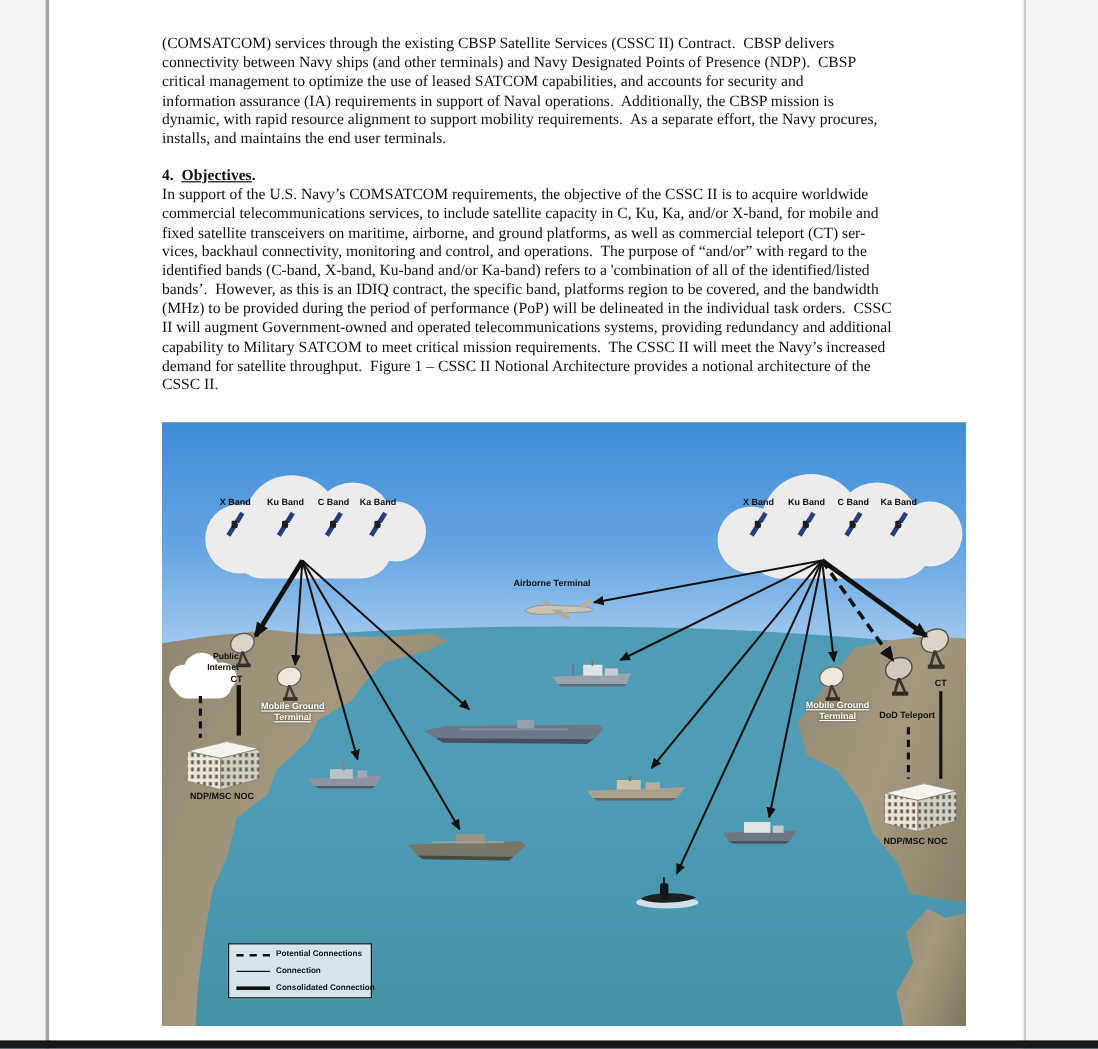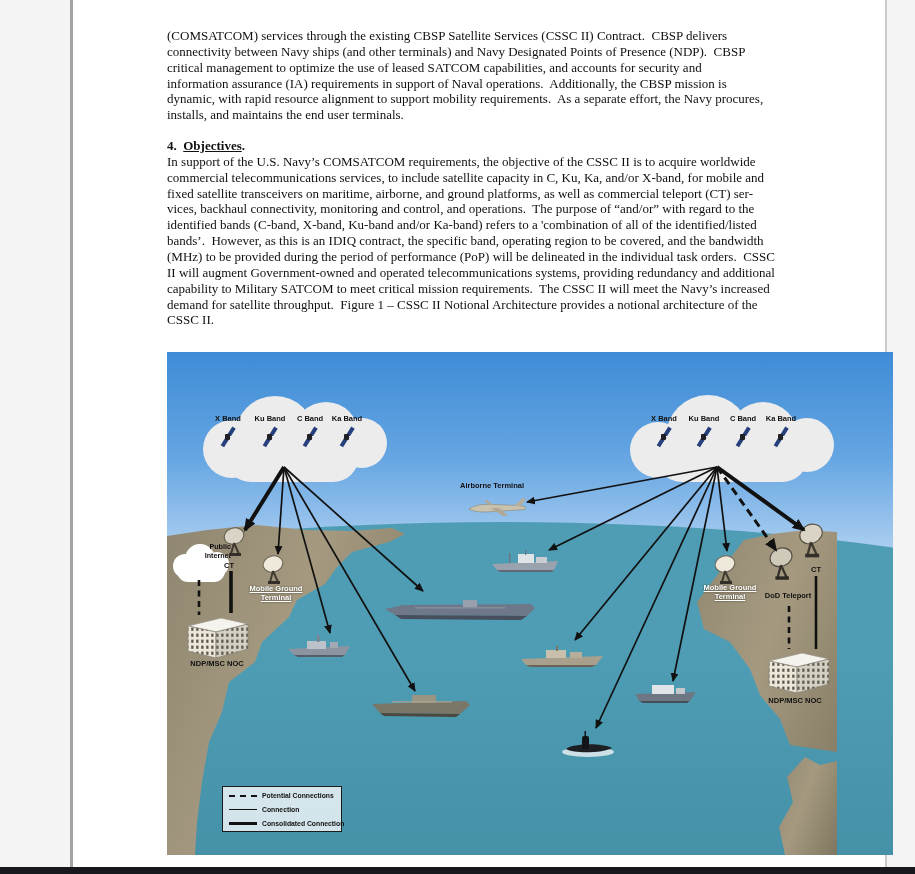--- a/index.html
+++ b/index.html
@@ -7,38 +7,37 @@
     width:915px;height:874px;position:relative;overflow:hidden;
     background:#f4f4f5;
     font-family:"Liberation Sans", sans-serif;
   }
   
   .page{
     position:absolute;left:38px;top:0;width:817px;height:874px;
     background:#ffffff;
     border-left:3px solid #a3a3a3;border-right:2px solid #c9c9c9;
     box-sizing:border-box;
-    margin-left:32px;
   }
   .bottom-bar{
     position:absolute;left:0;top:867px;width:915px;height:7px;
     background:#17171e;z-index:60;
   }
   
   .textblock{
     position:absolute;left:94px;top:28px;width:662px;
     font-family:"Liberation Serif","DejaVu Serif",serif;
     font-size:13px;line-height:15.85px;color:#101010;
   }
   .tline{white-space:pre;}
   .heading{margin-top:15px;font-weight:bold;white-space:pre;}
   .heading .u{text-decoration:underline;}
   
   .figure{
-    position:absolute;left:94px;top:352px;width:726px;height:503px;
+    position:absolute;left:94px;top:352px;width:670px;height:503px;
     overflow:hidden;background:#15803d;
   }
   .sky{position:absolute;left:0;top:0;width:100%;height:260px;
     background:linear-gradient(#3f8cd6 0%,#64a5e2 40%,#a9cdf0 75%,#d4e9f8 100%);}
   .ocean-curve{position:absolute;left:-365px;top:170px;width:1400px;height:300px;
     border-radius:50%;background:#4f9db4;}
   .ocean-rect{position:absolute;left:0;top:300px;width:100%;height:203px;
     background:linear-gradient(#4f9db4,#4491a8);}
   .land{position:absolute;background:linear-gradient(110deg,#8f8670 0%,#a59a80 45%,#7f7660 100%);}
   .land-left{left:0;top:170px;width:240px;height:333px;
@@ -97,21 +96,21 @@
     <div class="tline">critical management to optimize the use of leased SATCOM capabilities, and accounts for security and</div>
     <div class="tline">information assurance (IA) requirements in support of Naval operations.  Additionally, the CBSP mission is</div>
     <div class="tline">dynamic, with rapid resource alignment to support mobility requirements.  As a separate effort, the Navy procures,</div>
     <div class="tline">installs, and maintains the end user terminals.</div>
     <div class="heading"><span>4.  </span><span class="u">Objectives</span><span>.</span></div>
     <div class="tline">In support of the U.S. Navy’s COMSATCOM requirements, the objective of the CSSC II is to acquire worldwide</div>
     <div class="tline">commercial telecommunications services, to include satellite capacity in C, Ku, Ka, and/or X-band, for mobile and</div>
     <div class="tline">fixed satellite transceivers on maritime, airborne, and ground platforms, as well as commercial teleport (CT) ser-</div>
     <div class="tline">vices, backhaul connectivity, monitoring and control, and operations.  The purpose of “and/or” with regard to the</div>
     <div class="tline">identified bands (C-band, X-band, Ku-band and/or Ka-band) refers to a 'combination of all of the identified/listed</div>
-    <div class="tline">bands’.  However, as this is an IDIQ contract, the specific band, operating region to be covered, and the bandwidth</div>
+    <div class="tline">bands’.  However, as this is an IDIQ contract, the specific band, platforms region to be covered, and the bandwidth</div>
     <div class="tline">(MHz) to be provided during the period of performance (PoP) will be delineated in the individual task orders.  CSSC</div>
     <div class="tline">II will augment Government-owned and operated telecommunications systems, providing redundancy and additional</div>
     <div class="tline">capability to Military SATCOM to meet critical mission requirements.  The CSSC II will meet the Navy’s increased</div>
     <div class="tline">demand for satellite throughput.  Figure 1 – CSSC II Notional Architecture provides a notional architecture of the</div>
     <div class="tline">CSSC II.</div>
   </div>
 
   <div class="figure">
     <div class="sky"></div>
     <div class="ocean-curve"></div>

